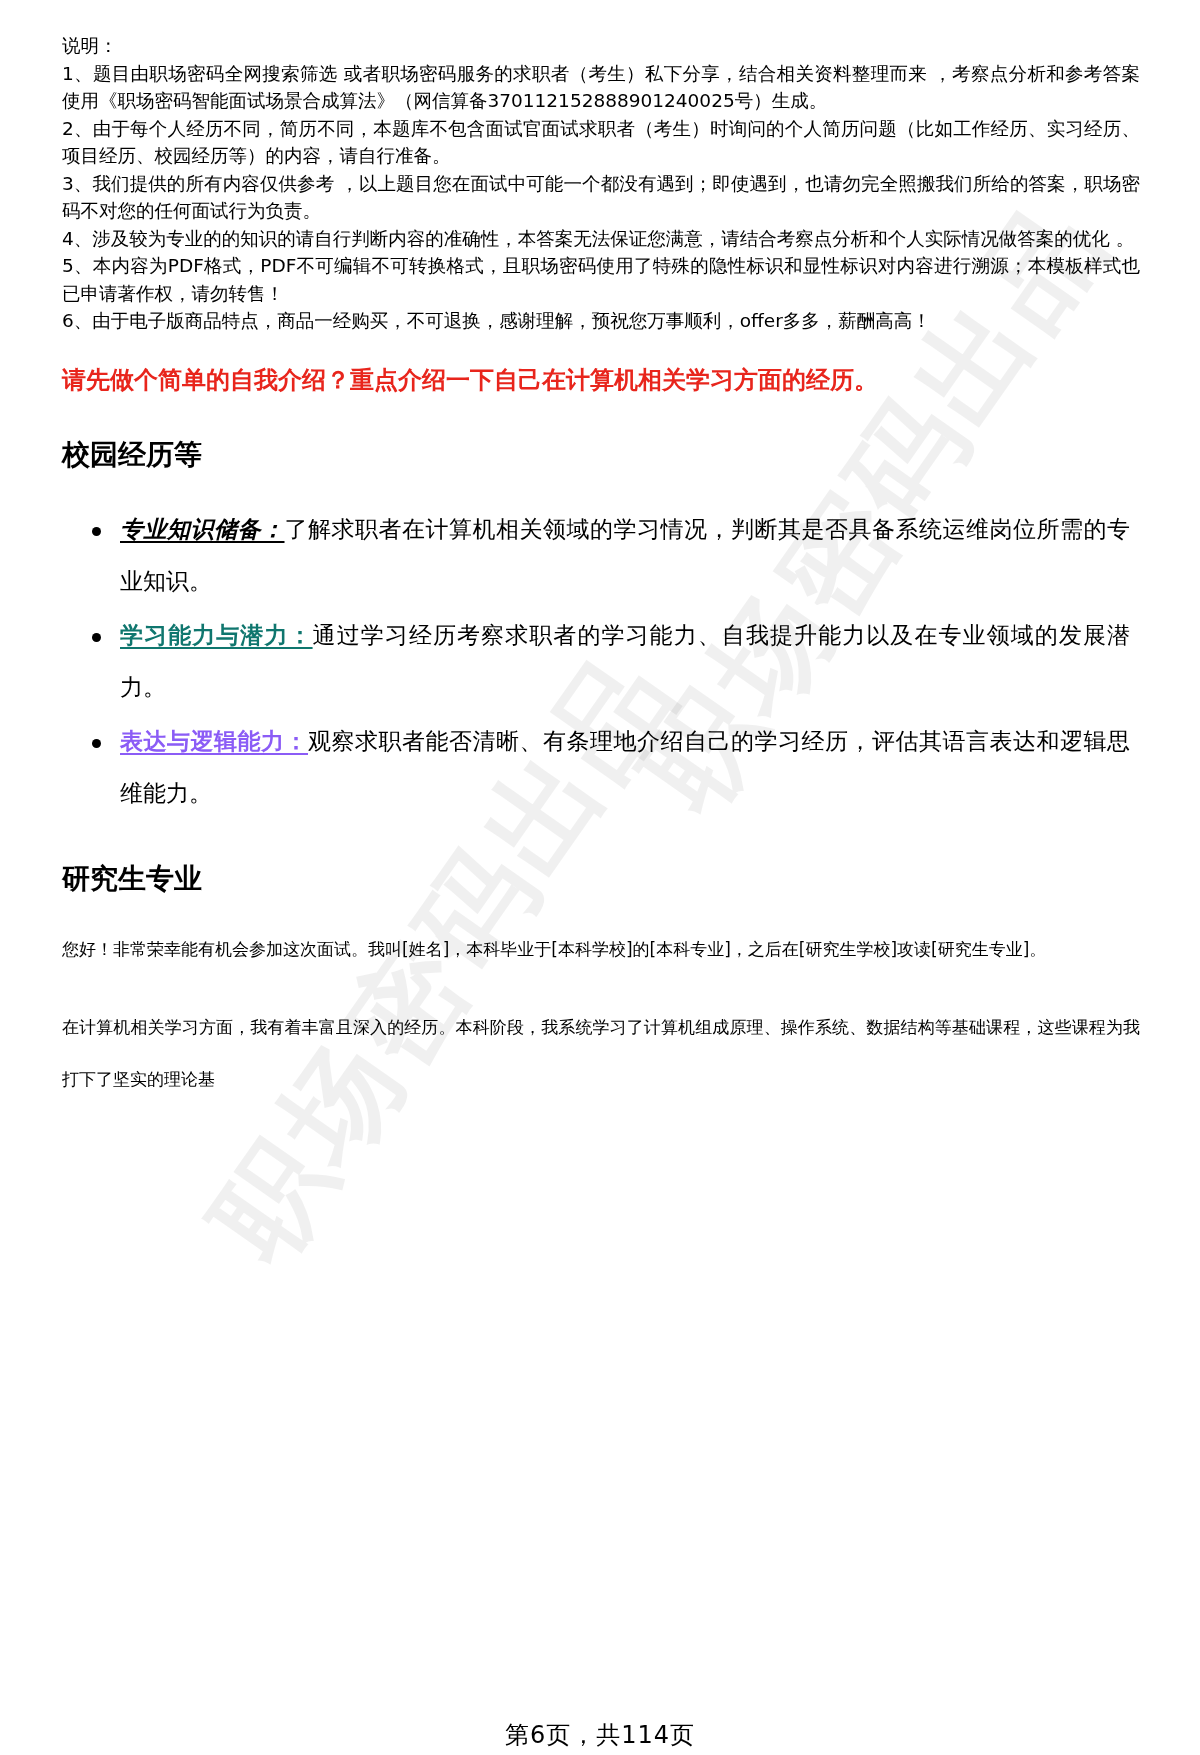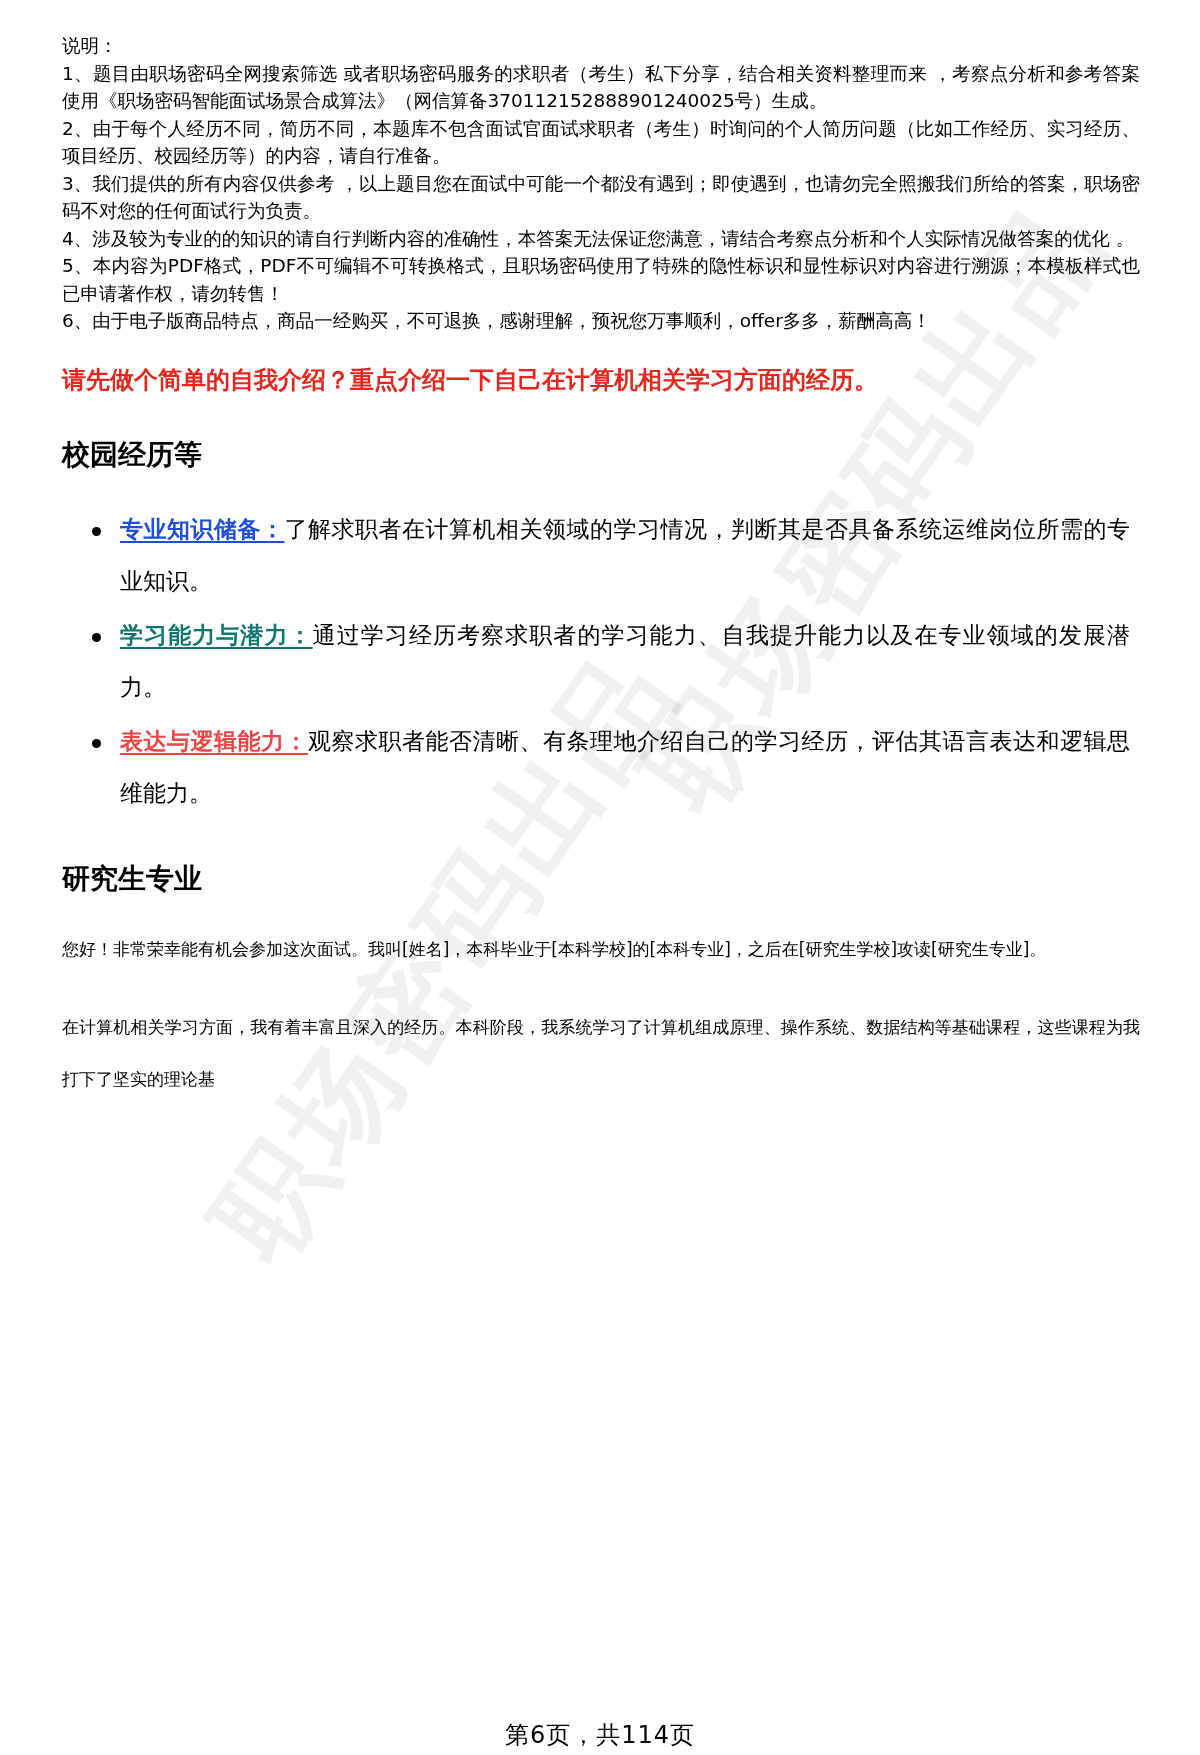--- a/index.html
+++ b/index.html
@@ -125,23 +125,23 @@
     width: 9px;
     height: 9px;
     background: #000;
     border-radius: 50%;
   }
   .kw {
     font-weight: 700;
     text-decoration: underline;
     text-underline-offset: 4px;
   }
-  .kw-red   { color: #1d4ed8; }
+  .kw-red   { color: #000000; font-style: italic; }
   .kw-blue  { color: #0f766e; }
-  .kw-green { color: #ef4444; }
+  .kw-green { color: #8b5cf6; }
 
   
   .answer-block {
     margin: 26px 60px 0 62px;
   }
   .answer-block p {
     font-size: 17px;
     line-height: 52px;
     margin: 0 0 26px 0;
     text-align: justify;

